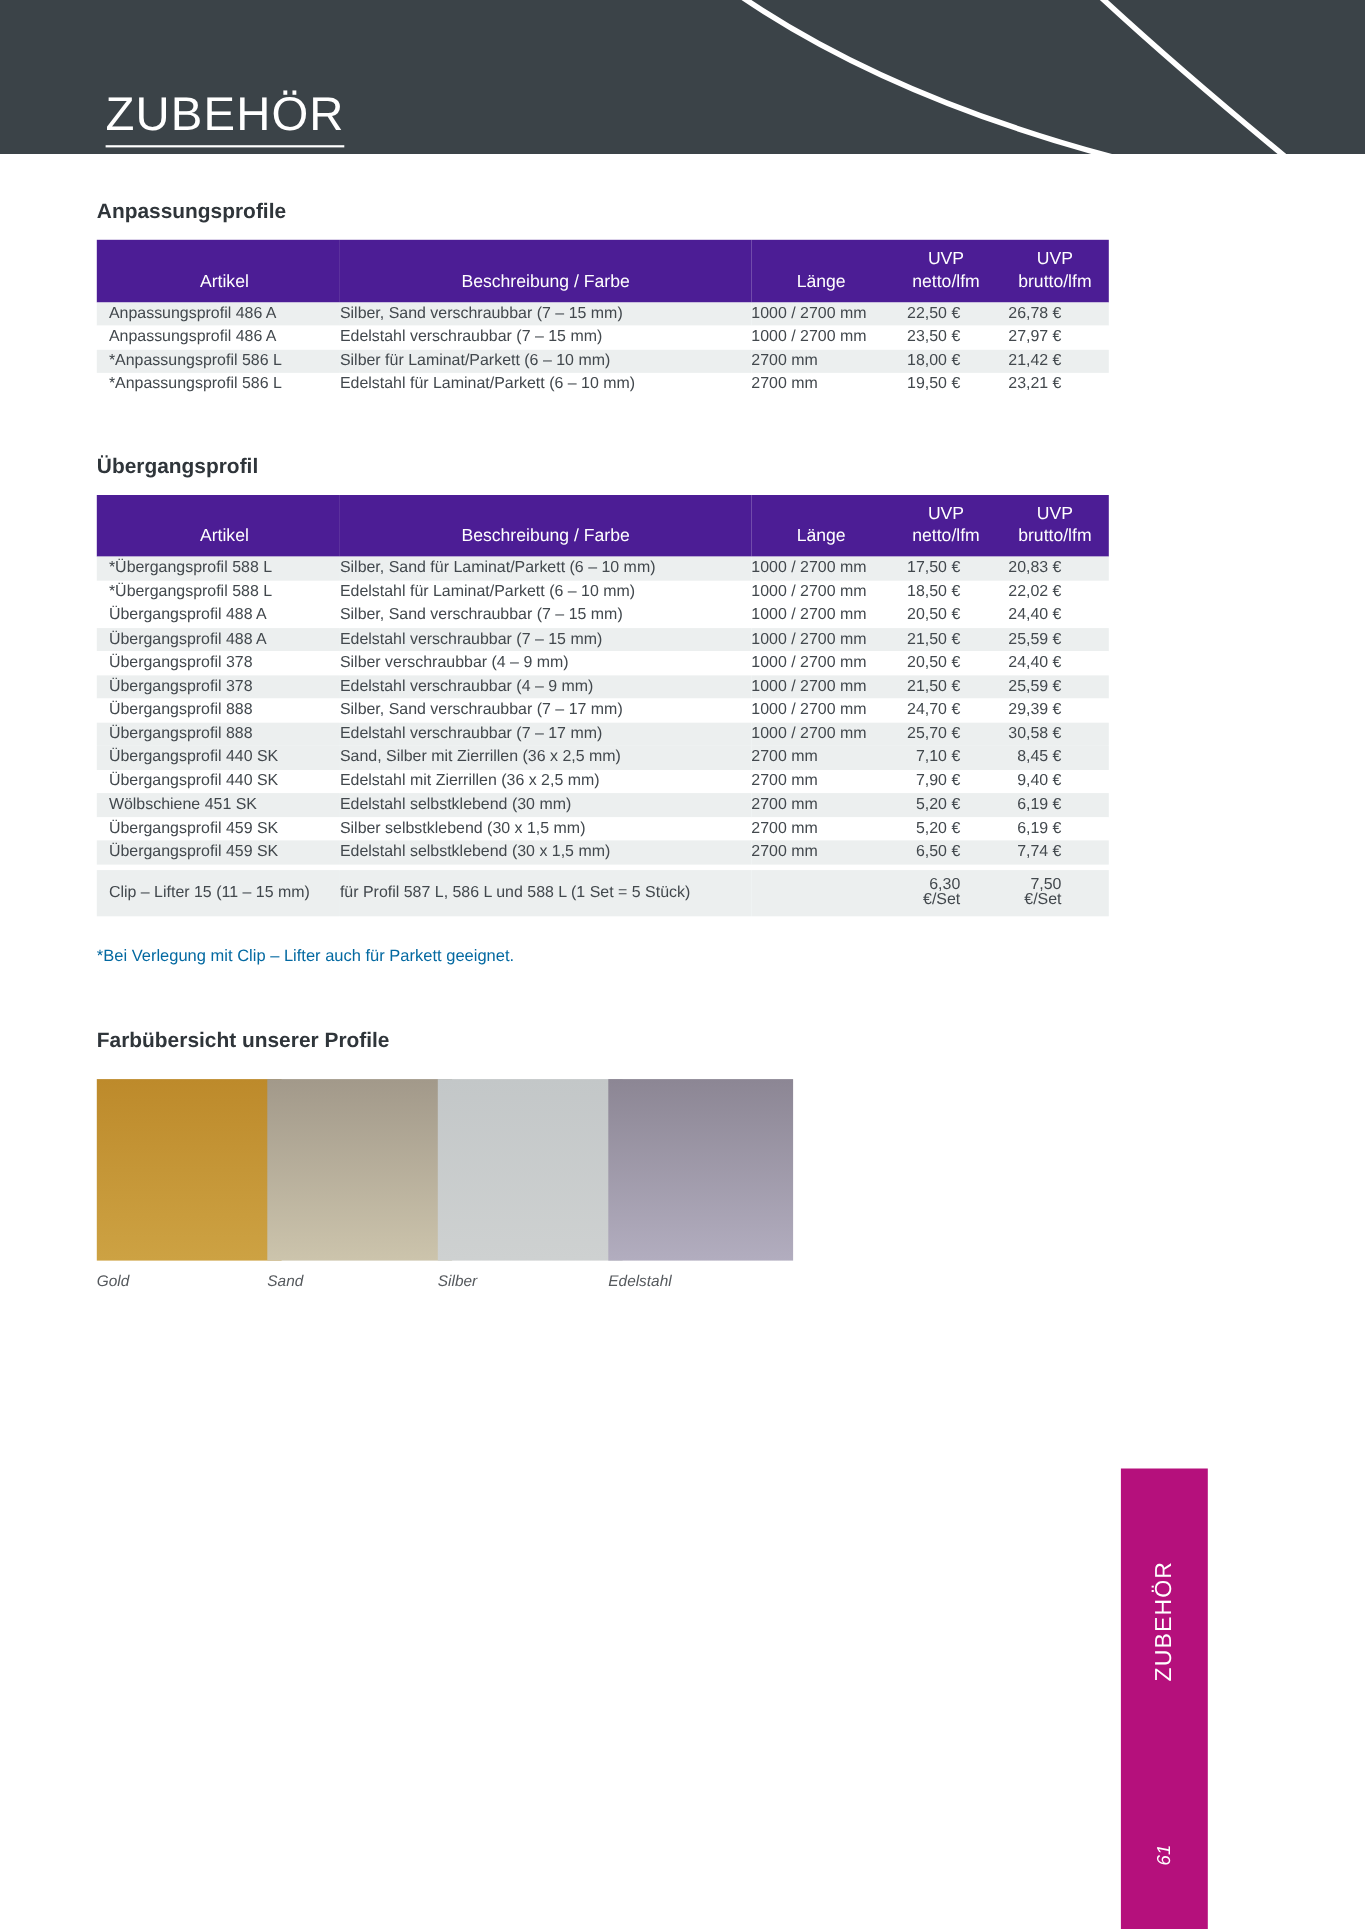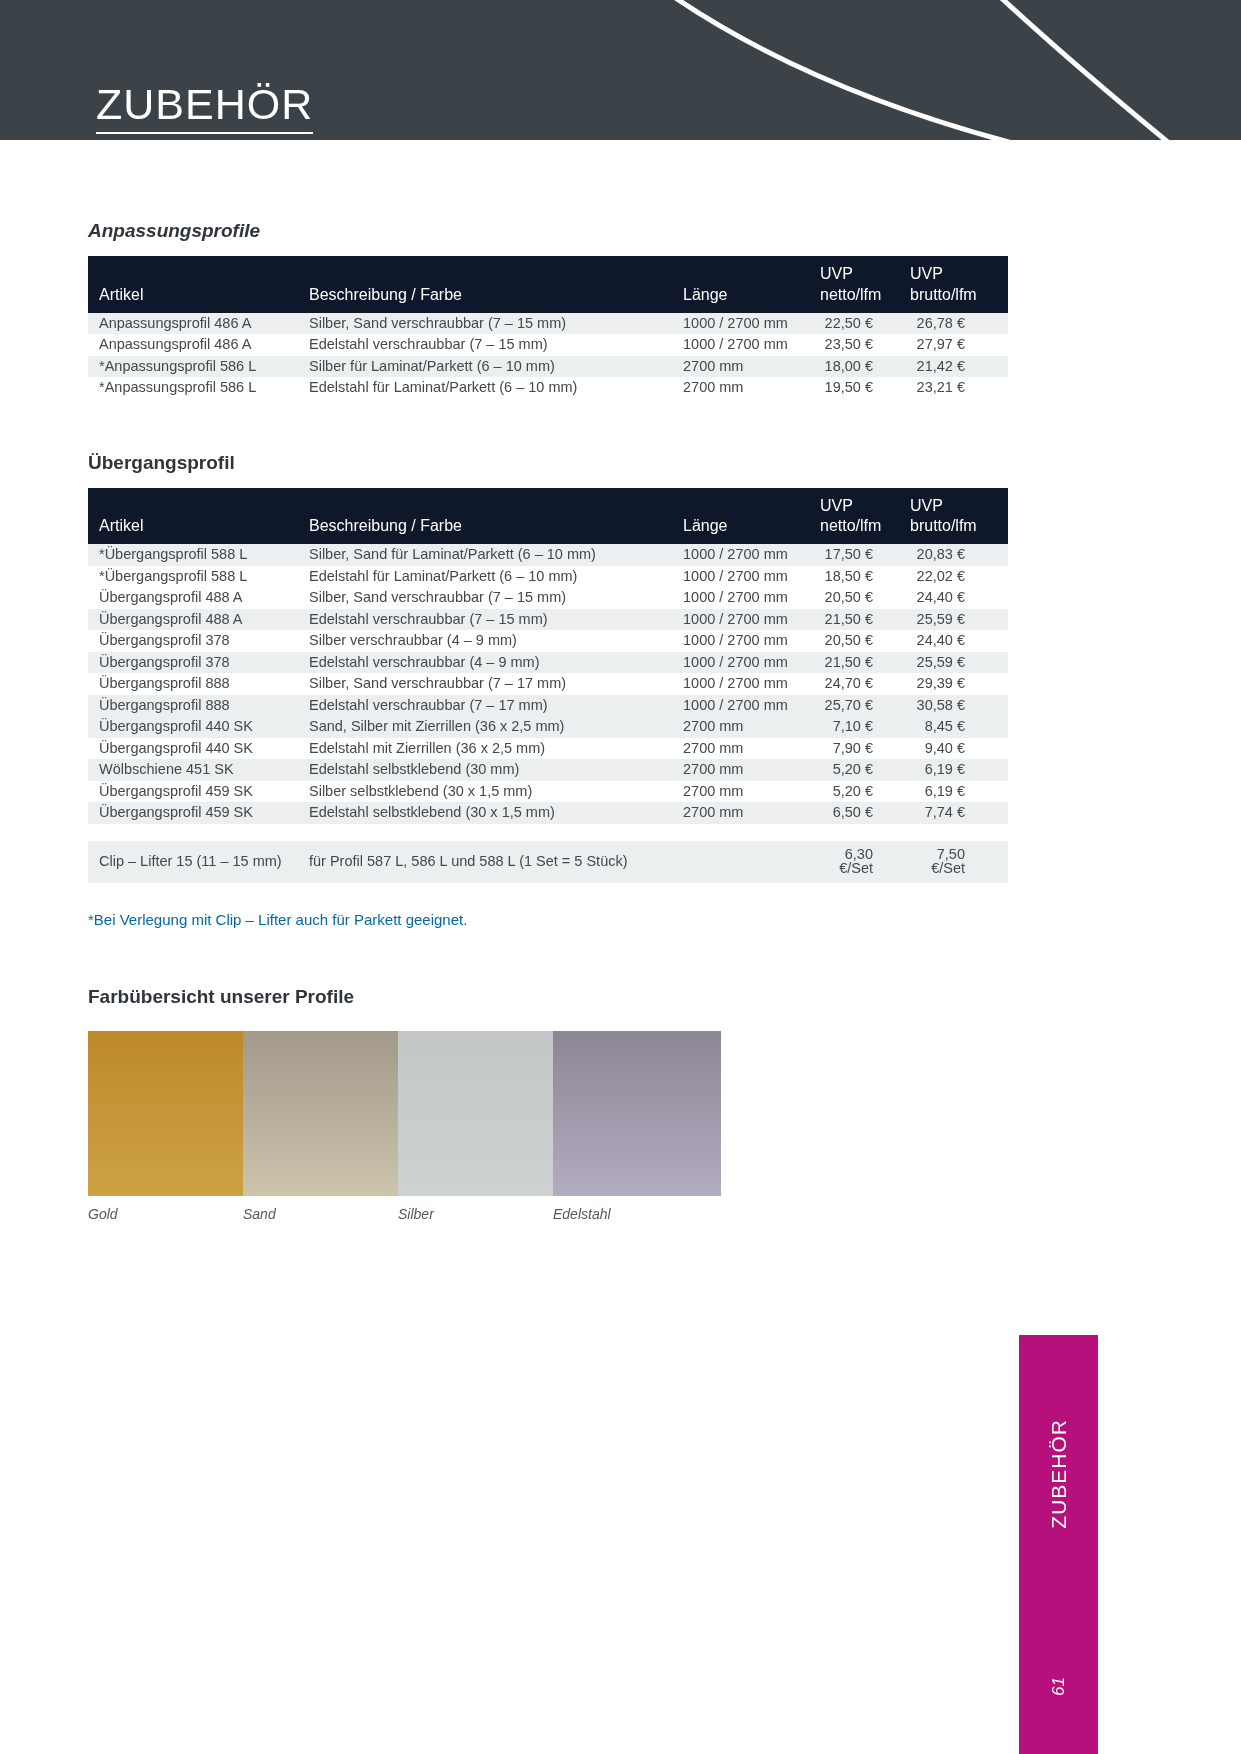--- a/index.html
+++ b/index.html
@@ -28,53 +28,53 @@
     padding-bottom: 5px;
     line-height: 1.05;
   }
 
   
   .content { margin-left: 88px; width: 920px; }
 
   h2.section-title {
     font-size: 19px; font-weight: 700; color: #2f353a;
   }
-  .h2-anpassung { margin-top: 80px; font-style: italic; }
+  .h2-anpassung { margin-top: 42px; }
   .h2-uebergang { margin-top: 53px; }
   .h2-farben    { margin-top: 58px; }
 
   table {
     border-collapse: collapse; table-layout: fixed;
     width: 920px; font-size: 14.5px;
     margin-top: 14px;
   }
   col.c0 { width: 221px; }
   col.c1 { width: 374px; }
   col.c2 { width: 127px; }
   col.c3 { width: 90px;  }
   col.c4 { width: 108px; }
 
   thead th {
-    background: #0f172a; color: #ffffff;
+    background: #4c1d95; color: #ffffff;
     font-weight: 400; font-size: 16px;
-    text-align: left; vertical-align: bottom;
+    text-align: center; vertical-align: bottom;
     padding: 8px 0 7px 0;
     white-space: pre-line; line-height: 1.3;
   }
   thead th.col0 { padding-left: 11px; }
   thead th.col3, thead th.col4 { padding-left: 10px; }
 
   td { padding: 3px 0 4px 0; color: #42484d; line-height: 1.0; }
   td.col0 { padding-left: 11px; }
   td.col3 { text-align: right; padding-right: 27px; }
   td.col4 { text-align: right; padding-right: 43px; }
   tbody tr.odd  { background: #ecefef; }
   tbody tr.even { background: #ffffff; }
 
-  table.clip-table { margin-top: 17px; }
+  table.clip-table { margin-top: 5px; }
   table.clip-table td { padding-top: 6px; padding-bottom: 7px; }
 
   .footnote { margin-top: 28px; font-size: 15px; color: #0369a1; }
 
   
   .swatch-row { margin-top: 23px; display: flex; gap: 19px; }
   .swatch { width: 136px; }
   .swatch-box { width: 168px; height: 165px; background: #ccc; }
   .swatch-label {
     margin-top: 10px; font-size: 14px; font-style: italic; color: #55595d;

